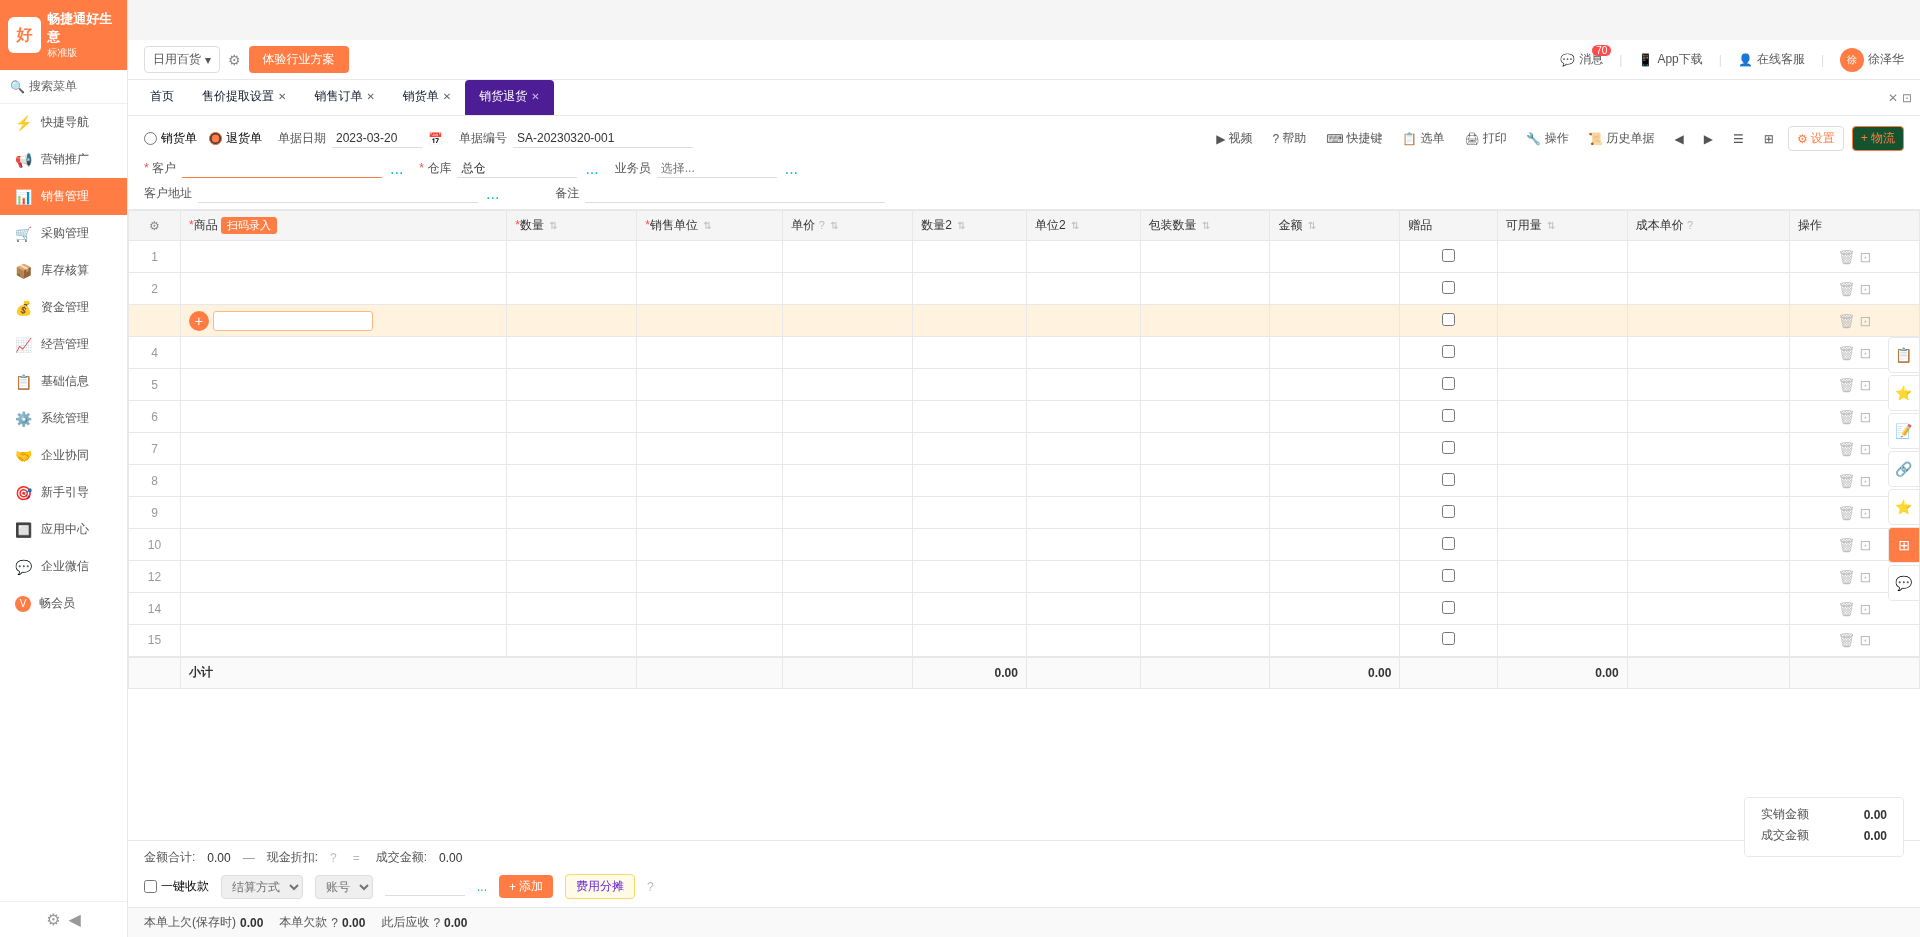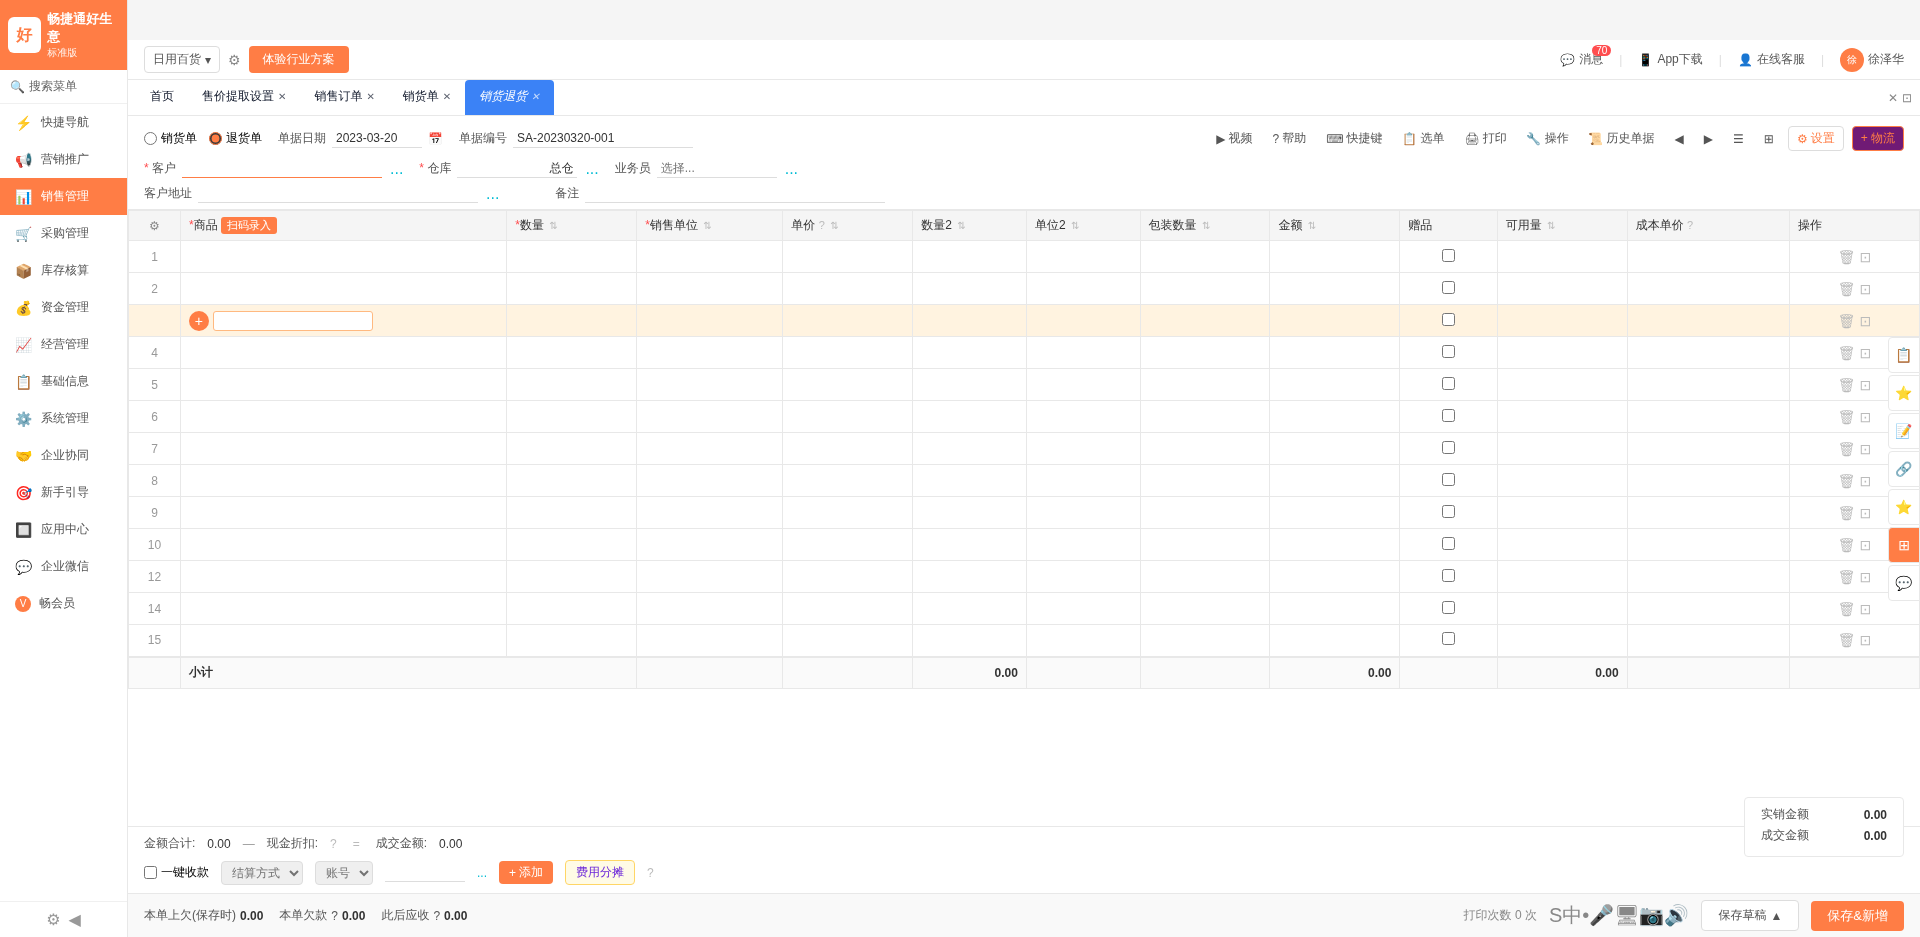--- a/index.html
+++ b/index.html
@@ -33,40 +33,40 @@
     .topbar-btn { background: #ff7d45; color: #fff; border: none; border-radius: 4px; padding: 5px 14px; cursor: pointer; font-size: 12px; }
     .topbar-right { margin-left: auto; display: flex; align-items: center; gap: 16px; color: #555; }
     .topbar-msg { display: flex; align-items: center; gap: 4px; cursor: pointer; position: relative; }
     .badge { background: #ff4d4f; color: #fff; border-radius: 10px; font-size: 10px; padding: 0 4px; position: absolute; top: -6px; right: -8px; }
     .topbar-right-item { display: flex; align-items: center; gap: 4px; cursor: pointer; color: #555; }
     .avatar { width: 24px; height: 24px; border-radius: 50%; background: #ff7d45; color: #fff; display: flex; align-items: center; justify-content: center; font-size: 10px; }
 
     
     .tabs { background: #fff; border-bottom: 1px solid #e8e8e8; display: flex; align-items: center; padding: 0 8px; height: 36px; overflow-x: auto; }
     .tab { display: flex; align-items: center; gap: 4px; padding: 0 14px; height: 36px; cursor: pointer; color: #0f172a; border-bottom: 2px solid transparent; white-space: nowrap; font-size: 13px; }
-    .tab.active { color: #fff; background: #3b82f6; border-radius: 4px 4px 0 0; font-style: italic; }
+    .tab.active { color: #fff; background: #4c1d95; border-radius: 4px 4px 0 0; }
     .tab .close-icon { font-size: 10px; color: inherit; opacity: 0.7; }
     .tab.active .close-icon { color: #fff; }
     .tabs-end { margin-left: auto; display: flex; align-items: center; gap: 4px; color: #888; }
 
     
     .form-area { background: #fff; padding: 10px 16px 6px; border-bottom: 1px solid #e8e8e8; }
     .form-row { display: flex; align-items: center; gap: 16px; margin-bottom: 8px; }
     .radio-group { display: flex; align-items: center; gap: 12px; }
     .radio-item { display: flex; align-items: center; gap: 4px; cursor: pointer; }
     .radio-item input { accent-color: #ff7d45; }
     .form-field { display: flex; align-items: center; gap: 6px; }
     .form-field label { color: #555; white-space: nowrap; }
     .form-input { border: none; border-bottom: 1px solid #ddd; padding: 2px 4px; min-width: 120px; color: #333; background: transparent; }
     .date-input { border: none; border-bottom: 1px solid #ddd; padding: 2px 4px; color: #333; background: transparent; width: 90px; }
     .form-dots { color: #00bcd4; cursor: pointer; font-size: 16px; margin-left: 2px; }
     .toolbar-right { margin-left: auto; display: flex; align-items: center; gap: 8px; }
     .toolbar-btn { display: flex; align-items: center; gap: 3px; color: #555; cursor: pointer; font-size: 12px; padding: 2px 6px; }
     .setup-btn { border: 1px solid #ddd; border-radius: 4px; padding: 3px 8px; display: flex; align-items: center; gap: 3px; cursor: pointer; color: #ff7d45; }
-    .add-btn { border: 1px solid #ff7d45; border-radius: 4px; padding: 3px 8px; display: flex; gap: 3px; cursor: pointer; color: #ff7d45; background: #701a75; }
+    .add-btn { border: 1px solid #ff7d45; border-radius: 4px; padding: 3px 8px; display: flex; gap: 3px; cursor: pointer; color: #ff7d45; background: #14532d; }
 
     
     .form-row2 { display: flex; align-items: center; gap: 16px; }
 
     
     .table-wrap { flex: 1; overflow: auto; background: #fff; }
     table { width: 100%; border-collapse: collapse; }
     thead th { background: #f5f5f5; border: 1px solid #e8e8e8; padding: 6px 8px; text-align: left; color: #333; font-weight: normal; white-space: nowrap; position: sticky; top: 0; z-index: 2; }
     tbody td { border: 1px solid #e8e8e8; padding: 4px 8px; color: #333; height: 32px; }
     tbody tr.active-row td { background: #fff3e0; }
@@ -306,21 +306,21 @@
       </div>
     </div>
     <div class="form-row2">
       <div class="form-field">
         <label><span style="color:#ff4d4f">*</span> <span>客户</span></label>
         <input class="form-input" type="text" style="width: 200px; border-bottom-color: rgb(255, 125, 69);">
         <span class="form-dots">...</span>
       </div>
       <div class="form-field">
         <label><span style="color:#ff4d4f">*</span> <span>仓库</span></label>
-        <input class="form-input" type="text" value="总仓" style="width: 120px; text-align: right;">
+        <input class="form-input" type="text" value="总仓" style="width: 120px;">
         <span class="form-dots">...</span>
       </div>
       <div class="form-field">
         <label>业务员</label>
         <input class="form-input" type="text" placeholder="选择..." style="width: 120px;">
         <span class="form-dots">...</span>
       </div>
     </div>
     <div class="form-row2" style="margin-top:6px;">
       <div class="form-field">
@@ -680,34 +680,20 @@
     <div class="bottom-info">
       <span>本单欠款</span>
       <span>?</span>
       <span class="num">0.00</span>
     </div>
     <div class="bottom-info">
       <span>此后应收</span>
       <span>?</span>
       <span class="num">0.00</span>
     </div>
-    <div class="bottom-actions">
-      <span class="print-info">
-        <span>打印次数</span>
-        <span>0</span>
-        <span>次</span>
-      </span>
-
-      <span style="color:#888;font-size:20px;">S中•🎤🖥📷🔊</span>
-      <button class="save-draft-btn">
-        <span>保存草稿</span>
-        <span>▲</span>
-      </button>
-      <button class="save-new-btn">保存&amp;新增</button>
-    </div>
   </div>
 
 </div>
 
 <div class="right-summary">
   <div class="summary-row">
     <span class="summary-label">实销金额</span>
     <span class="summary-value">0.00</span>
   </div>
   <div class="summary-row">

